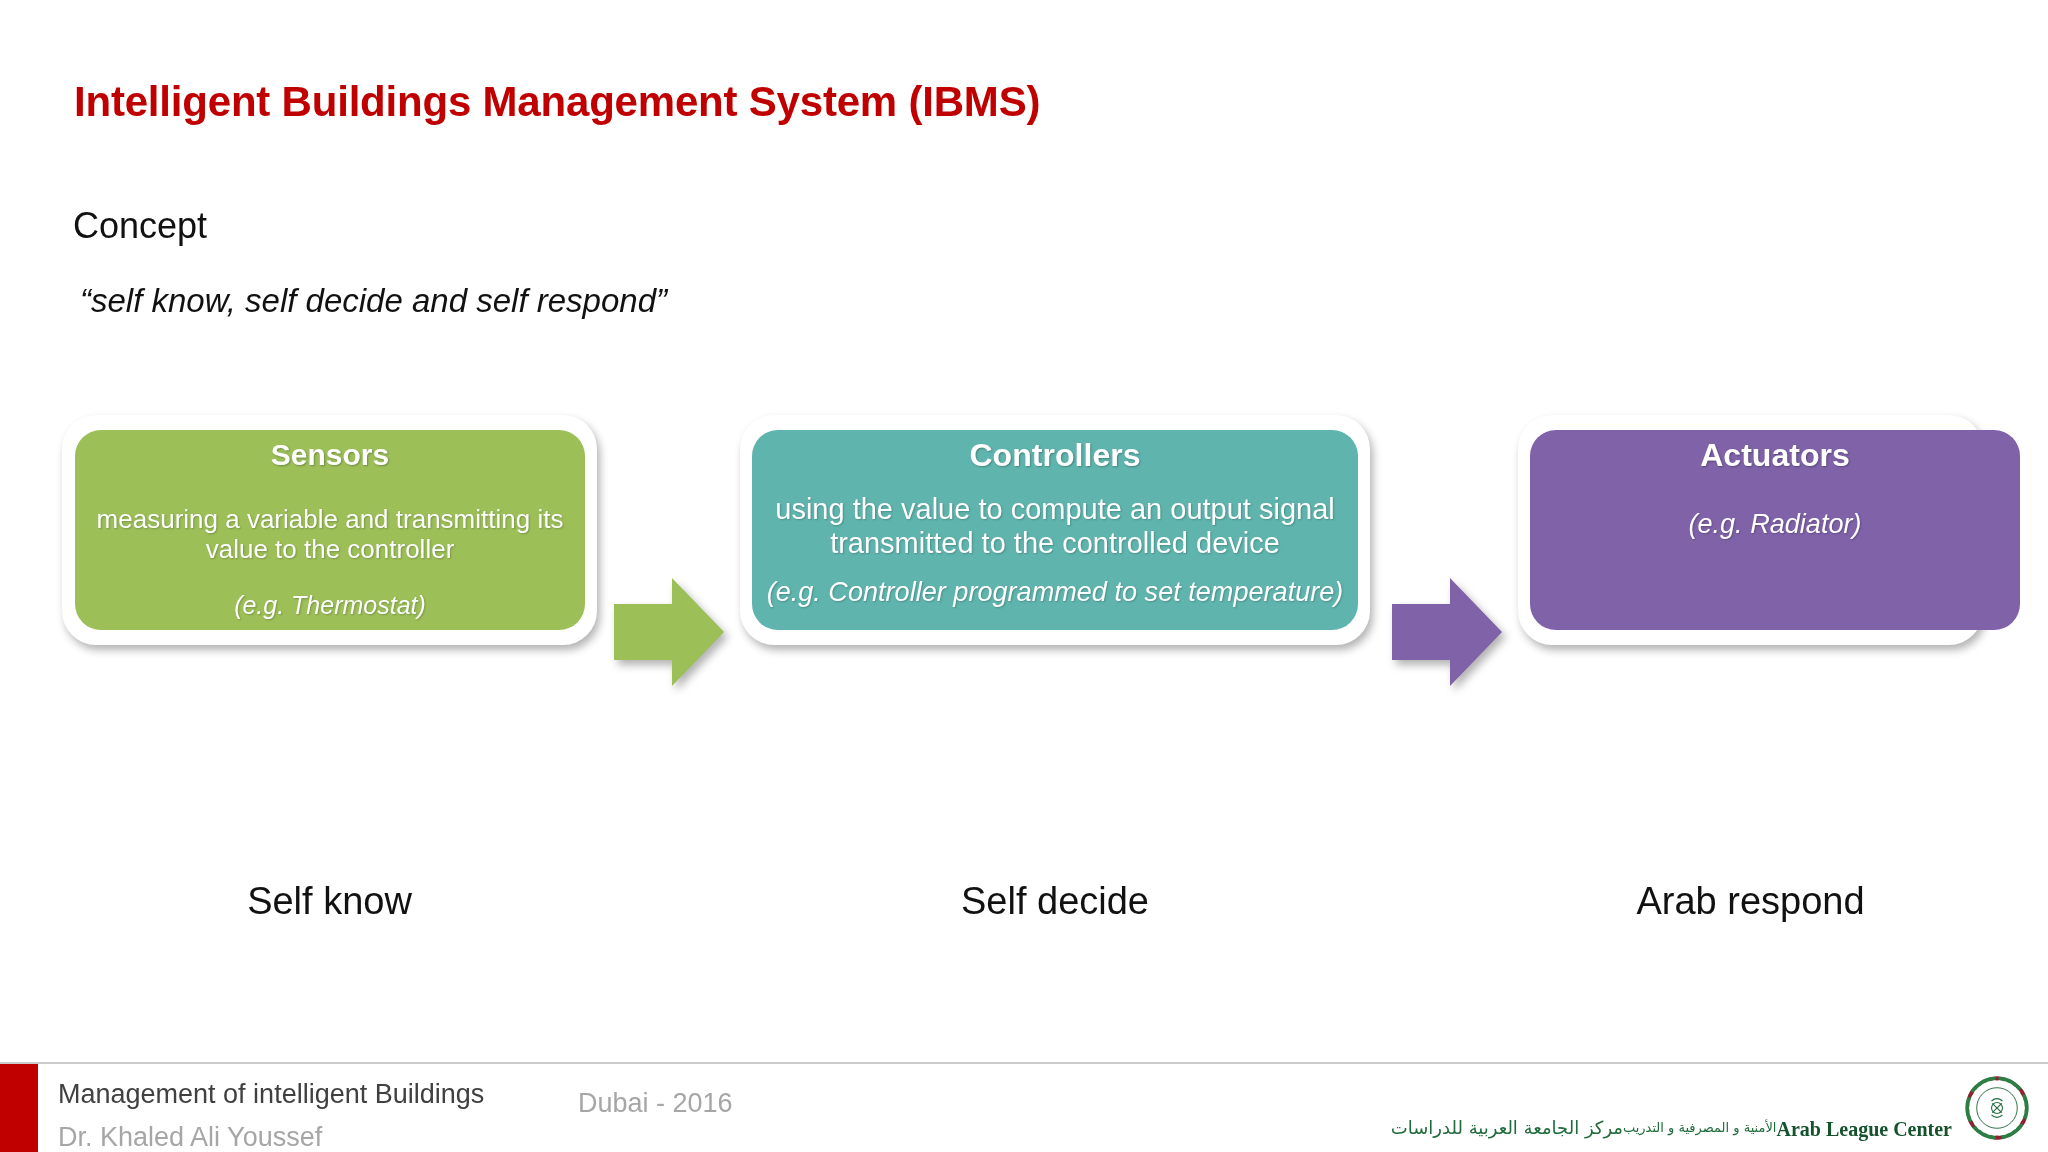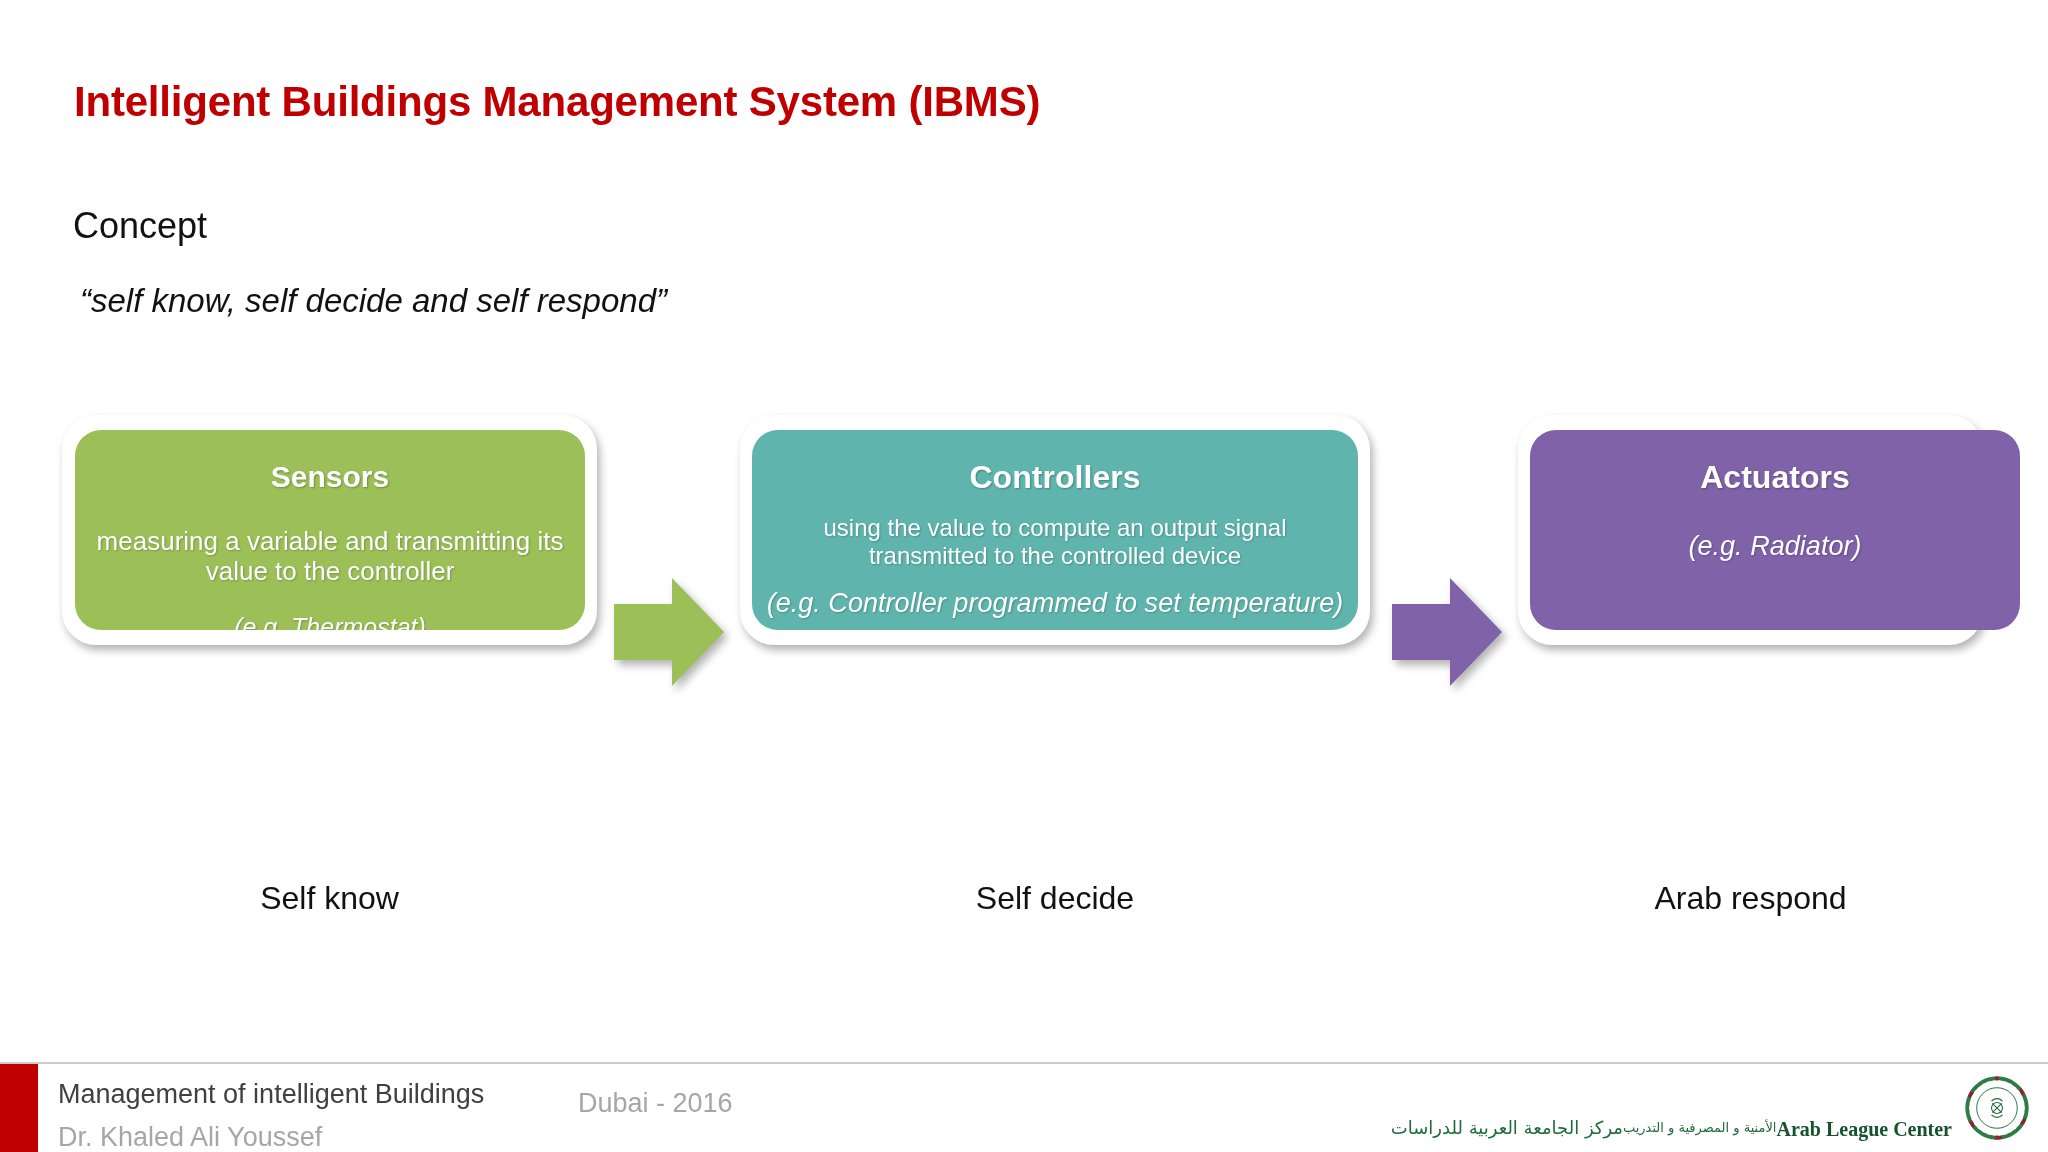--- a/index.html
+++ b/index.html
@@ -63,21 +63,21 @@
     position: absolute;
     background: #ffffff;
     border-radius: 34px;
     box-shadow: 3px 5px 9px rgba(0,0,0,0.30);
   }
 
   .node-body {
     position: absolute;
     border-radius: 26px;
     box-sizing: border-box;
-    padding: 30px 14px 14px 14px;
+    padding: 8px 14px 14px 14px;
     display: flex;
     flex-direction: column;
     align-items: center;
     text-align: center;
     color: #ffffff;
     overflow: hidden;
   }
 
   .node-title {
     font-size: 37px;
@@ -121,21 +121,21 @@
     width: 110px;
     height: 120px;
     filter: drop-shadow(4px 5px 4px rgba(0,0,0,0.30));
   }
   #arrow-1 { left: 614px;  top: 572px; }
   #arrow-2 { left: 1392px; top: 572px; }
 
   
   .caption {
     position: absolute;
-    font-size: 32px;
+    font-size: 38px;
     color: #111111;
     text-align: center;
     white-space: nowrap;
   }
   #caption-1 { left: 62px;   top: 880px; width: 535px; }
   #caption-2 { left: 740px;  top: 880px; width: 630px; }
   #caption-3 { left: 1518px; top: 880px; width: 465px; }
 
   
   .footer-rule {
@@ -236,21 +236,21 @@
 
   <div class="arrow" id="arrow-1">
     <svg viewBox="0 0 110 120" width="110" height="120" aria-hidden="true">
       <polygon points="0,32 58,32 58,6 110,60 58,114 58,88 0,88" fill="#9CBF58"></polygon>
     </svg>
   </div>
 
   <div class="node-frame" id="frame-controllers"></div>
   <div class="node-body" id="body-controllers" style="background:#5FB5AE;">
     <div class="node-title" style="font-size: 32.1px;">Controllers</div>
-    <div class="node-desc" style="font-size: 24px;">using the value to compute an output signal transmitted to the controlled device</div>
+    <div class="node-desc" style="font-size: 29px;">using the value to compute an output signal transmitted to the controlled device</div>
     <div class="node-example" style="margin-top: 16px; font-size: 27.1px;">(e.g. Controller programmed to set temperature)</div>
   </div>
 
   <div class="arrow" id="arrow-2">
     <svg viewBox="0 0 110 120" width="110" height="120" aria-hidden="true">
       <polygon points="0,32 58,32 58,6 110,60 58,114 58,88 0,88" fill="#7F62A8"></polygon>
     </svg>
   </div>
 
   <div class="node-frame" id="frame-actuators"></div>

